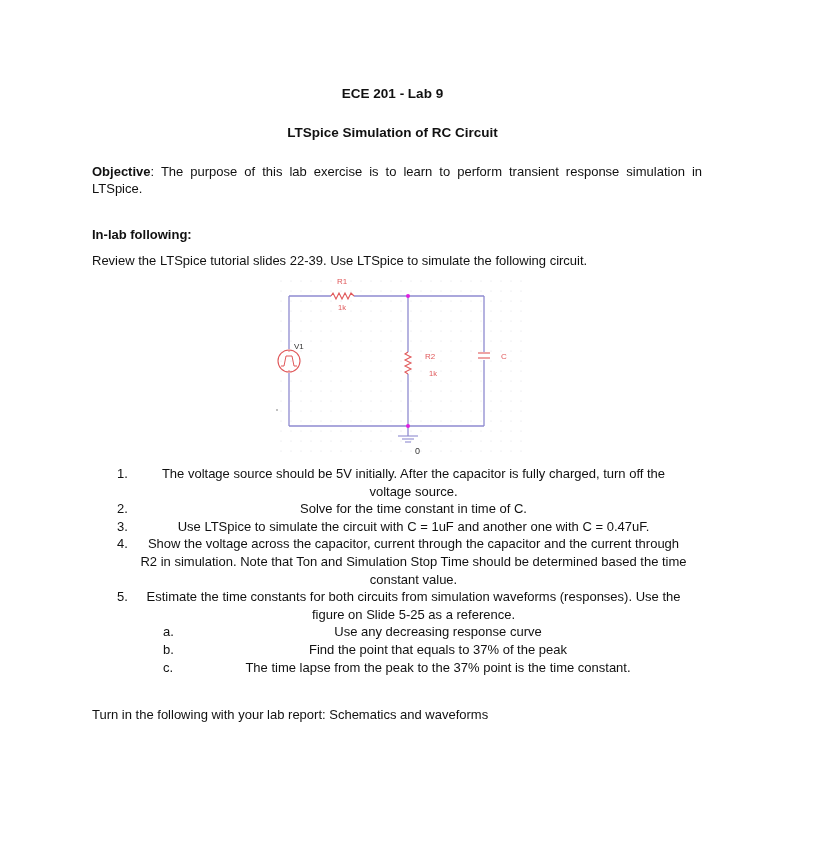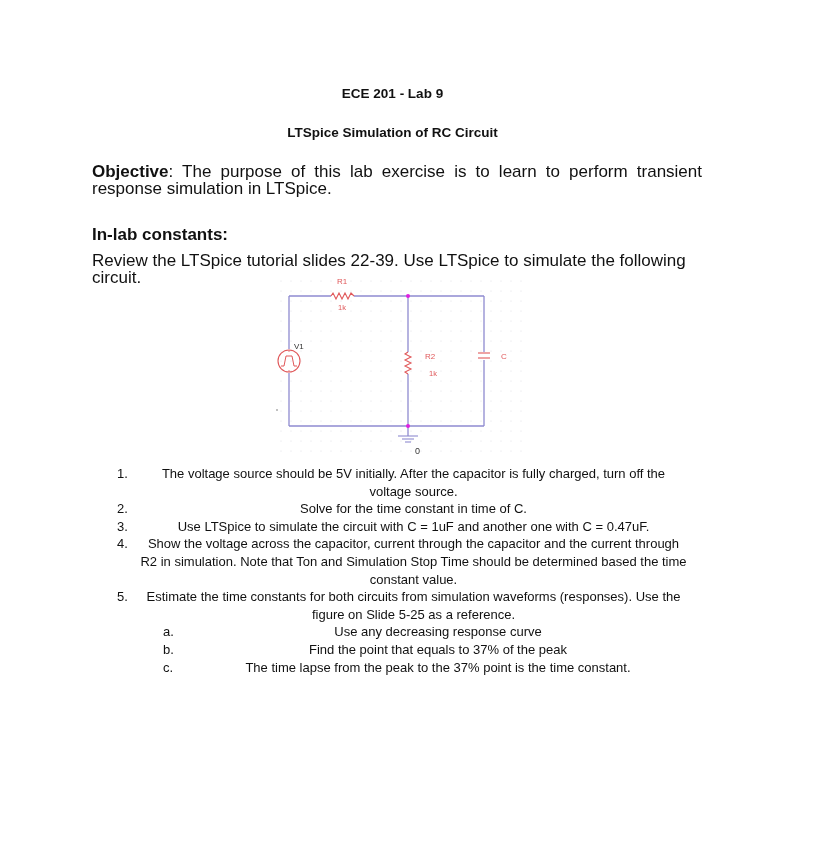--- a/index.html
+++ b/index.html
@@ -26,21 +26,21 @@
       text-align: center;
       font-weight: bold;
       font-size: 13.5px;
     }
     .t1 { top: 86px; left: -14px; }
     .t2 { top: 125px; left: -14px; }
     .para {
       position: absolute;
       left: 92px;
       width: 610px;
-      font-size: 17px;
+      font-size: 13px;
       line-height: 17px;
     }
     .objective { top: 163px; text-align: justify; }
     .objective .lbl { font-weight: bold; }
     .inlab { top: 226px; font-weight: bold; }
     .review { top: 252px; }
     .turnin { top: 706px; }
     .schematic {
       position: absolute;
       left: 270px;
@@ -73,21 +73,21 @@
 </head>
 <body>
 
 <div class="page">
 
   <div class="title t1">ECE 201 - Lab 9</div>
   <div class="title t2">LTSpice Simulation of RC Circuit</div>
 
   <div class="para objective"><span class="lbl">Objective</span><span>: The purpose of this lab exercise is to learn to perform transient response simulation in LTSpice.</span></div>
 
-  <div class="para inlab">In-lab constants:</div>
+  <div class="para inlab">In-lab following:</div>
   <div class="para review">Review the LTSpice tutorial slides 22-39.  Use LTSpice to simulate the following circuit.</div>
 
   <svg class="schematic" viewBox="0 0 260 190" xmlns="http://www.w3.org/2000/svg">
     <defs>
       <pattern id="dots" width="10" height="10" patternUnits="userSpaceOnUse">
         <circle cx="1" cy="1" r="0.6" fill="#dcdce4"></circle>
       </pattern>
     </defs>
     <rect x="5" y="5" width="250" height="180" fill="url(#dots)"></rect>
 
@@ -174,14 +174,15 @@
     <div class="sub">
       <span class="num">b.</span>
       <span class="txt">Find the point that equals to 37% of the peak</span>
     </div>
     <div class="sub">
       <span class="num">c.</span>
       <span class="txt">The time lapse from the peak to the 37% point is the time constant.</span>
     </div>
   </div>
 
+  <div class="para turnin">Turn in the following with your lab report: Schematics and waveforms</div>
 
 </div>
 
 </body></html>

